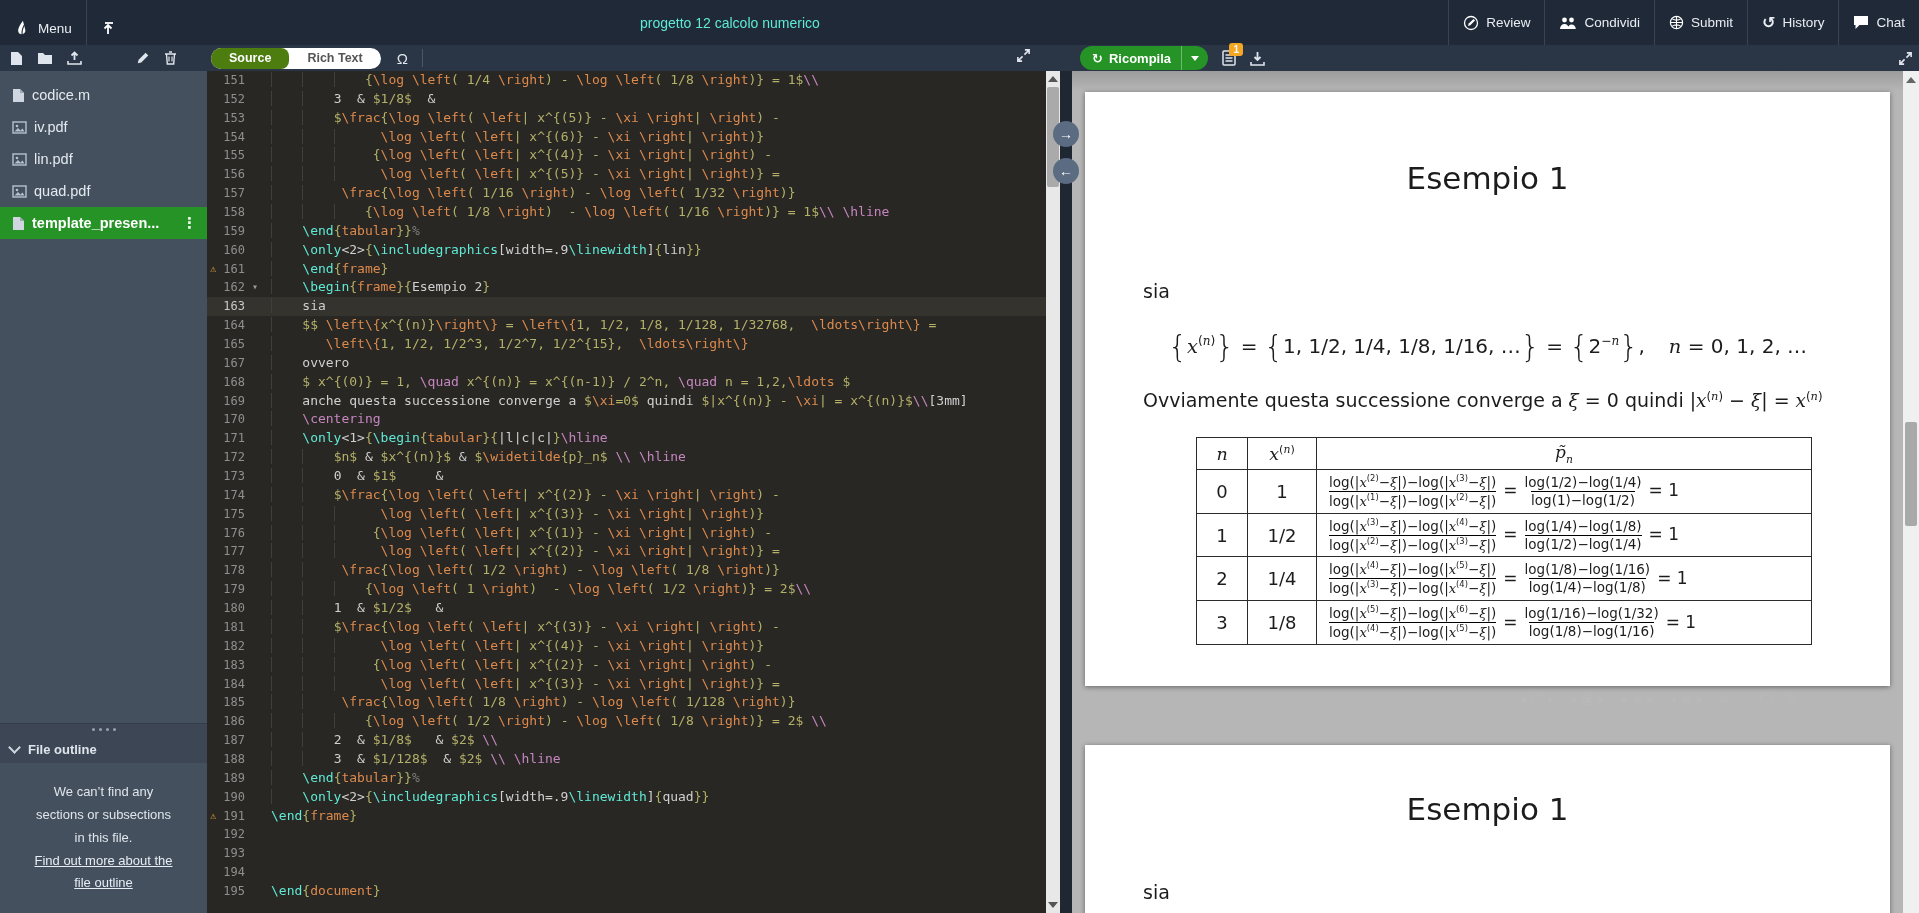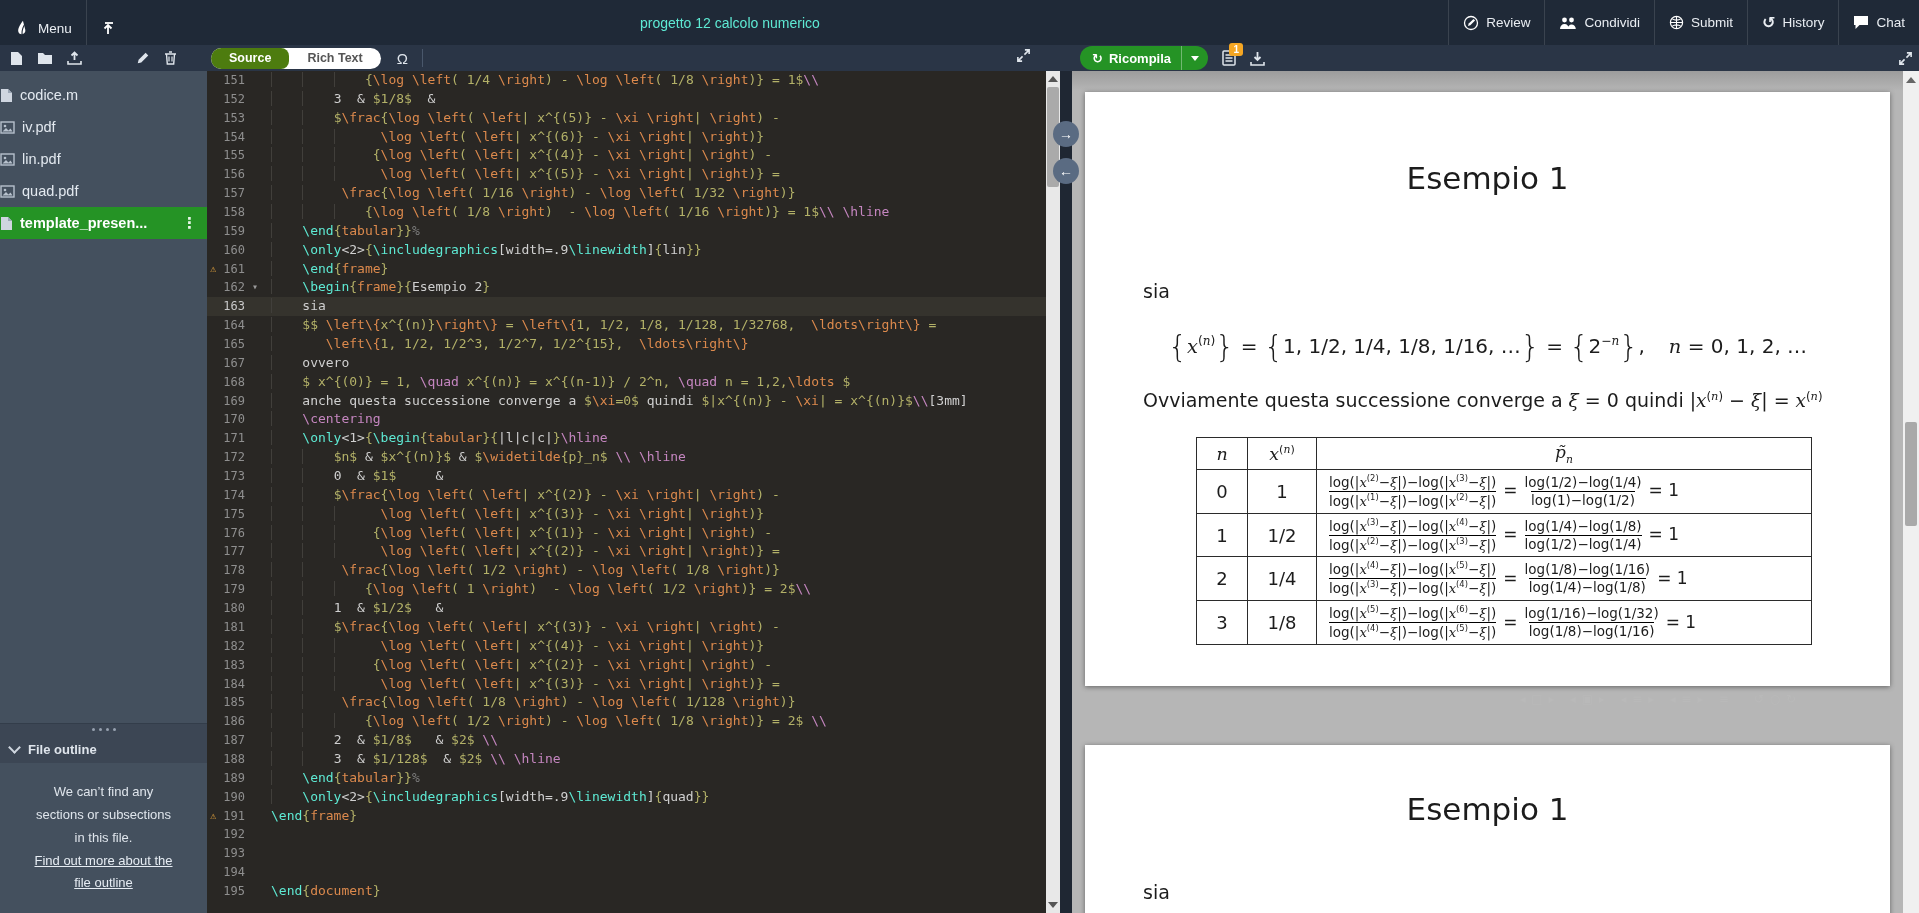--- a/index.html
+++ b/index.html
@@ -29,21 +29,21 @@
   .caret-dn{width:0;height:0;border-left:4px solid transparent;border-right:4px solid transparent;border-top:5px solid #fff;}
   .logs-wrap{position:relative;margin-left:14px;cursor:pointer;}
   .badge{position:absolute;top:-7px;right:-7px;background:#f5a623;color:#fff;font-size:10px;font-weight:bold;border-radius:3px;padding:1px 4px;line-height:11px;}
   .dl-ic{margin-left:14px;cursor:pointer;}
   .pdf-expand{margin-left:auto;cursor:pointer;}
   
   .main{position:absolute;top:71px;left:0;right:0;bottom:0;display:flex;}
   
   .sidebar{width:207px;flex:0 0 207px;background:#44505e;color:#e3e9f0;display:flex;flex-direction:column;position:relative;}
   .ftree{padding-top:8px;}
-  .frow{display:flex;align-items:center;gap:7px;height:32px;padding-left:0;font-size:14.5px;cursor:pointer;}
+  .frow{display:flex;align-items:center;gap:7px;height:32px;padding-left:12px;font-size:14.5px;cursor:pointer;}
   .frow.sel{background:#259325;color:#fff;font-weight:bold;}
   .frow .kebab{margin-left:auto;margin-right:10px;font-size:15px;color:#eaf6ea;}
   .sb-fill{flex:1;}
   .dots-strip{height:11px;background:#3c4654;border-top:1px solid #333d4a;display:flex;align-items:center;justify-content:center;gap:4px;}
   .dots-strip i{width:3px;height:3px;border-radius:50%;background:#97a1b0;}
   .outline-h{height:28px;background:#3c4654;display:flex;align-items:center;gap:9px;padding-left:10px;font-size:13px;font-weight:bold;color:#dfe5ec;cursor:pointer;}
   .chev{width:7px;height:7px;border-left:2px solid #cfd6df;border-bottom:2px solid #cfd6df;transform:rotate(-45deg);margin-top:-3px;}
   .outline-body{padding:18px 10px;font-size:13px;text-align:center;line-height:1.75;color:#dfe5ec;}
   .outline-body a{color:#e6ecf3;text-decoration:underline;cursor:pointer;}
   

